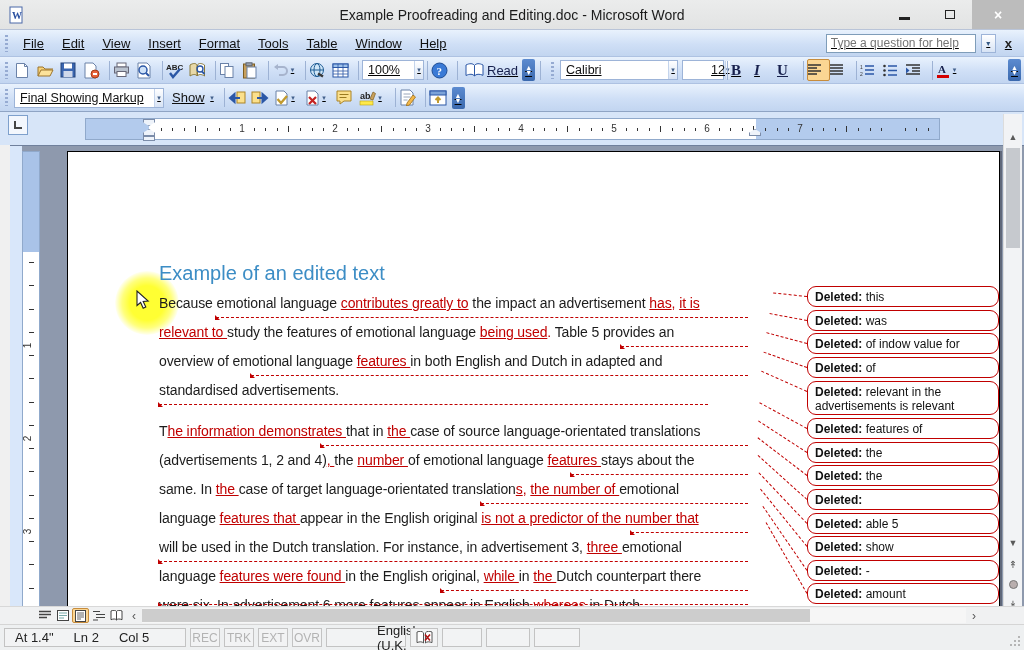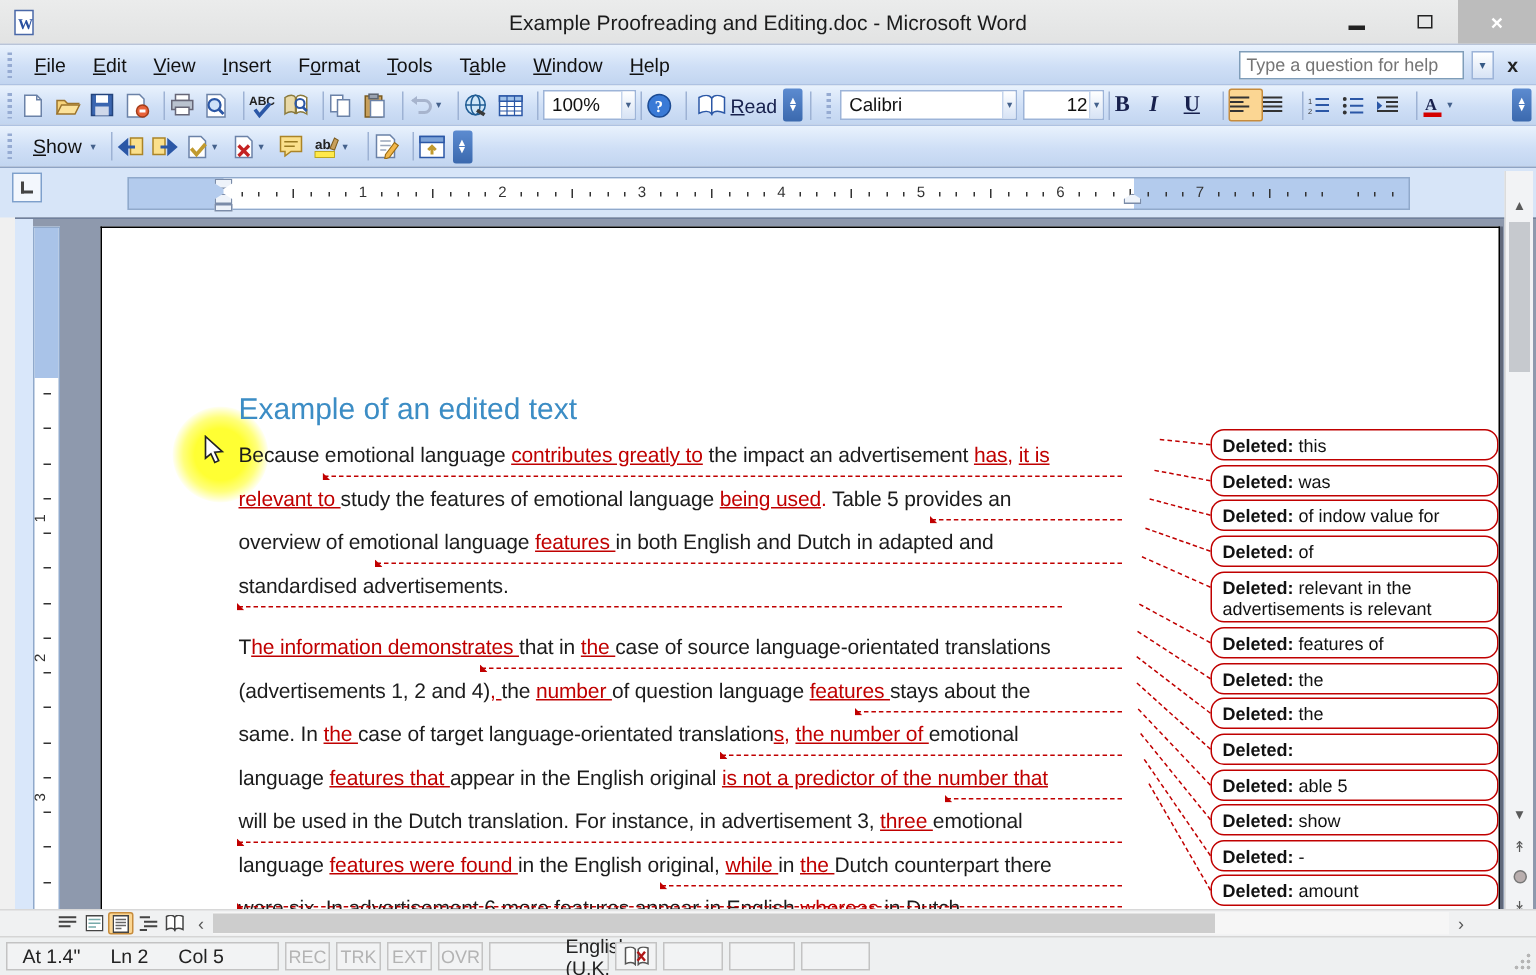--- a/index.html
+++ b/index.html
@@ -13,21 +13,21 @@
             border-bottom:1px solid #b9c4d8;display:flex;align-items:center;}
   #titlebar .title{position:absolute;left:0;right:0;text-align:center;font-size:14px;color:#1b1b1b;}
   .winicon{margin-left:7px;width:18px;height:18px;z-index:2;}
   .cap-btns{position:absolute;right:0;top:0;height:29px;display:flex;align-items:stretch;z-index:2;}
   .cap-btn{width:45px;display:flex;align-items:center;justify-content:center;color:#222;font-size:13px;}
   .cap-close{background:#bcbcbc;color:#fff;font-size:14px;font-weight:bold;width:52px;}
   .cap-box{width:10px;height:9px;border:1.5px solid #222;}
   .cap-min{width:11px;height:2.5px;background:#222;margin-top:8px;}
 
   
-  .bluerow{background:linear-gradient(#e9f2fd,#cfdff6 55%,#c2d5f0);border-bottom:1px solid #aec2e2;}
+  .bluerow{background:linear-gradient(#e9f2fd,#cfdff6 55%,#c2d5f0);border-bottom:1px solid #aec2e2;text-decoration:underline;}
   #menubar{left:0;top:30px;width:1024px;height:27px;display:flex;align-items:center;}
   #stdrow{left:0;top:57px;width:1024px;height:27px;display:flex;align-items:center;}
   #revrow{left:0;top:84px;width:1024px;height:28px;display:flex;align-items:center;border-bottom:1px solid #8fa4c4;}
   .dots{width:3px;height:17px;margin:0 6px 0 5px;background:repeating-linear-gradient(to bottom,#96abd2 0 2px,rgba(0,0,0,0) 2px 4px);}
   .menu-item{padding:4px 9px;font-size:13px;color:#111;}
   .menu-item .u{text-decoration:underline;}
   #helpbox{margin-left:auto;display:flex;align-items:center;gap:5px;margin-right:8px;}
   #helpbox input{width:150px;height:19px;border:1px solid #7f9db9;font-size:12px;padding:0 4px;color:#555;
                  font-family:"Liberation Sans",sans-serif;}
   .combo-arrow{width:15px;height:19px;border:1px solid #9db4d8;background:linear-gradient(#fff,#d7e3f5);
@@ -270,21 +270,21 @@
         <span>▲</span>
         <span>▼</span>
       </div>
 
     <div class="tsep" style="margin:0 5px;"></div>
     <div class="dots"></div>
     <div class="combo" style="width:118px;">
       <span>Calibri</span>
       <span class="drop">▾</span>
       </div>
-    <div class="combo" style="width:54px;margin-left:4px;padding-left:28px;">
+    <div class="combo" style="width:42px;margin-left:4px;padding-left:28px;">
       <span>12</span>
       <span class="drop">▾</span>
       </div>
     <div class="tsep"></div>
     <div class="tbtn">
         <span class="fmt-letter">B</span>
       </div>
     <div class="tbtn">
         <span class="fmt-letter" style="font-style:italic;">I</span>
       </div>
@@ -333,20 +333,24 @@
       <span class="drop">▾</span>
       </div>
     <div class="chev" style="margin-left:auto;margin-right:3px;">
         <span>▲</span>
         <span>▼</span>
       </div>
   </div>
 
   <div class="abs bluerow" id="revrow">
     <div class="dots"></div>
+    <div class="combo" style="width:150px;">
+      <span>Final Showing Markup</span>
+      <span class="drop">▾</span>
+      </div>
     <div class="txtbtn" style="margin-left:4px;">
       <span id="show-label" style="color:#111;"><span></span><span class="u" style="text-decoration: underline;">S</span><span>how</span></span>
         <span class="drop">▾</span>
       </div>
     <div class="tsep"></div>
     <div class="tbtn">
       <svg width="18" height="16" viewBox="0 0 18 16">
           <rect x="9" y="2" width="8" height="11" fill="#fbe08c" stroke="#ab8427"></rect>
           <path d="M12 8H3M6.5 4L2 8l4.5 4z" fill="#2b57a6" stroke="#2b57a6" stroke-width="2"></path>
         </svg>
@@ -516,21 +520,21 @@
 
     <div class="abs" id="page">
       <div id="cursor-glow"></div>
       <div class="abs" id="heading">Example of an edited text</div>
       <div id="doc-lines">
           <div class="doc-line" style="top: 143px;"><span>Because emotional language </span><span class="ins">contributes greatly to</span><span> the impact an advertisement </span><span class="ins">has</span><span class="red">, </span><span class="ins">it is</span></div>
           <div class="doc-line" style="top: 172px; text-align: center;"><span class="ins">relevant to </span><span>study the features of emotional language </span><span class="ins">being used</span><span class="red">. </span><span>Table 5 provides an</span></div>
           <div class="doc-line" style="top: 201px;"><span>overview of emotional language </span><span class="ins">features </span><span>in both English and Dutch in adapted and</span></div>
           <div class="doc-line" style="top: 230px;"><span>standardised advertisements.</span></div>
           <div class="doc-line" style="top: 271px;"><span>T</span><span class="ins">he information demonstrates </span><span>that in </span><span class="ins">the </span><span>case of source language-orientated translations</span></div>
-          <div class="doc-line" style="top: 300px;"><span>(advertisements 1, 2 and 4)</span><span class="ins">, </span><span>the </span><span class="ins">number </span><span>of question language </span><span class="ins">features </span><span>stays about the</span></div>
+          <div class="doc-line" style="top: 300px;"><span>(advertisements 1, 2 and 4)</span><span class="ins">, </span><span>the </span><span class="ins">number </span><span>of emotional language </span><span class="ins">features </span><span>stays about the</span></div>
           <div class="doc-line" style="top: 329px;"><span>same. In </span><span class="ins">the </span><span>case of target language-orientated translation</span><span class="ins">s</span><span class="red">, </span><span class="ins">the number of </span><span>emotional</span></div>
           <div class="doc-line" style="top: 358px;"><span>language </span><span class="ins">features that </span><span>appear in the English original </span><span class="ins">is not a predictor of the number that</span></div>
           <div class="doc-line" style="top: 387px;"><span>will be used in the Dutch translation. For instance, in advertisement 3, </span><span class="ins">three </span><span>emotional</span></div>
           <div class="doc-line" style="top: 416px;"><span>language </span><span class="ins">features were found </span><span>in the English original, </span><span class="ins">while </span><span>in </span><span class="ins">the </span><span>Dutch counterpart there</span></div>
           <div class="doc-line" style="top: 445px;"><span>were six. In advertisement 6 more features appear in English </span><span class="ins">whereas</span><span> in Dutch</span></div>
         </div>
       <div id="doc-dashes">
           <div class="dash" style="left: 148px; top: 165px; width: 532px;"></div>
           <div class="dash-arrow" style="left: 147px; top: 163px;"></div>
           <div class="dash" style="left: 553px; top: 194px; width: 127px;"></div>

